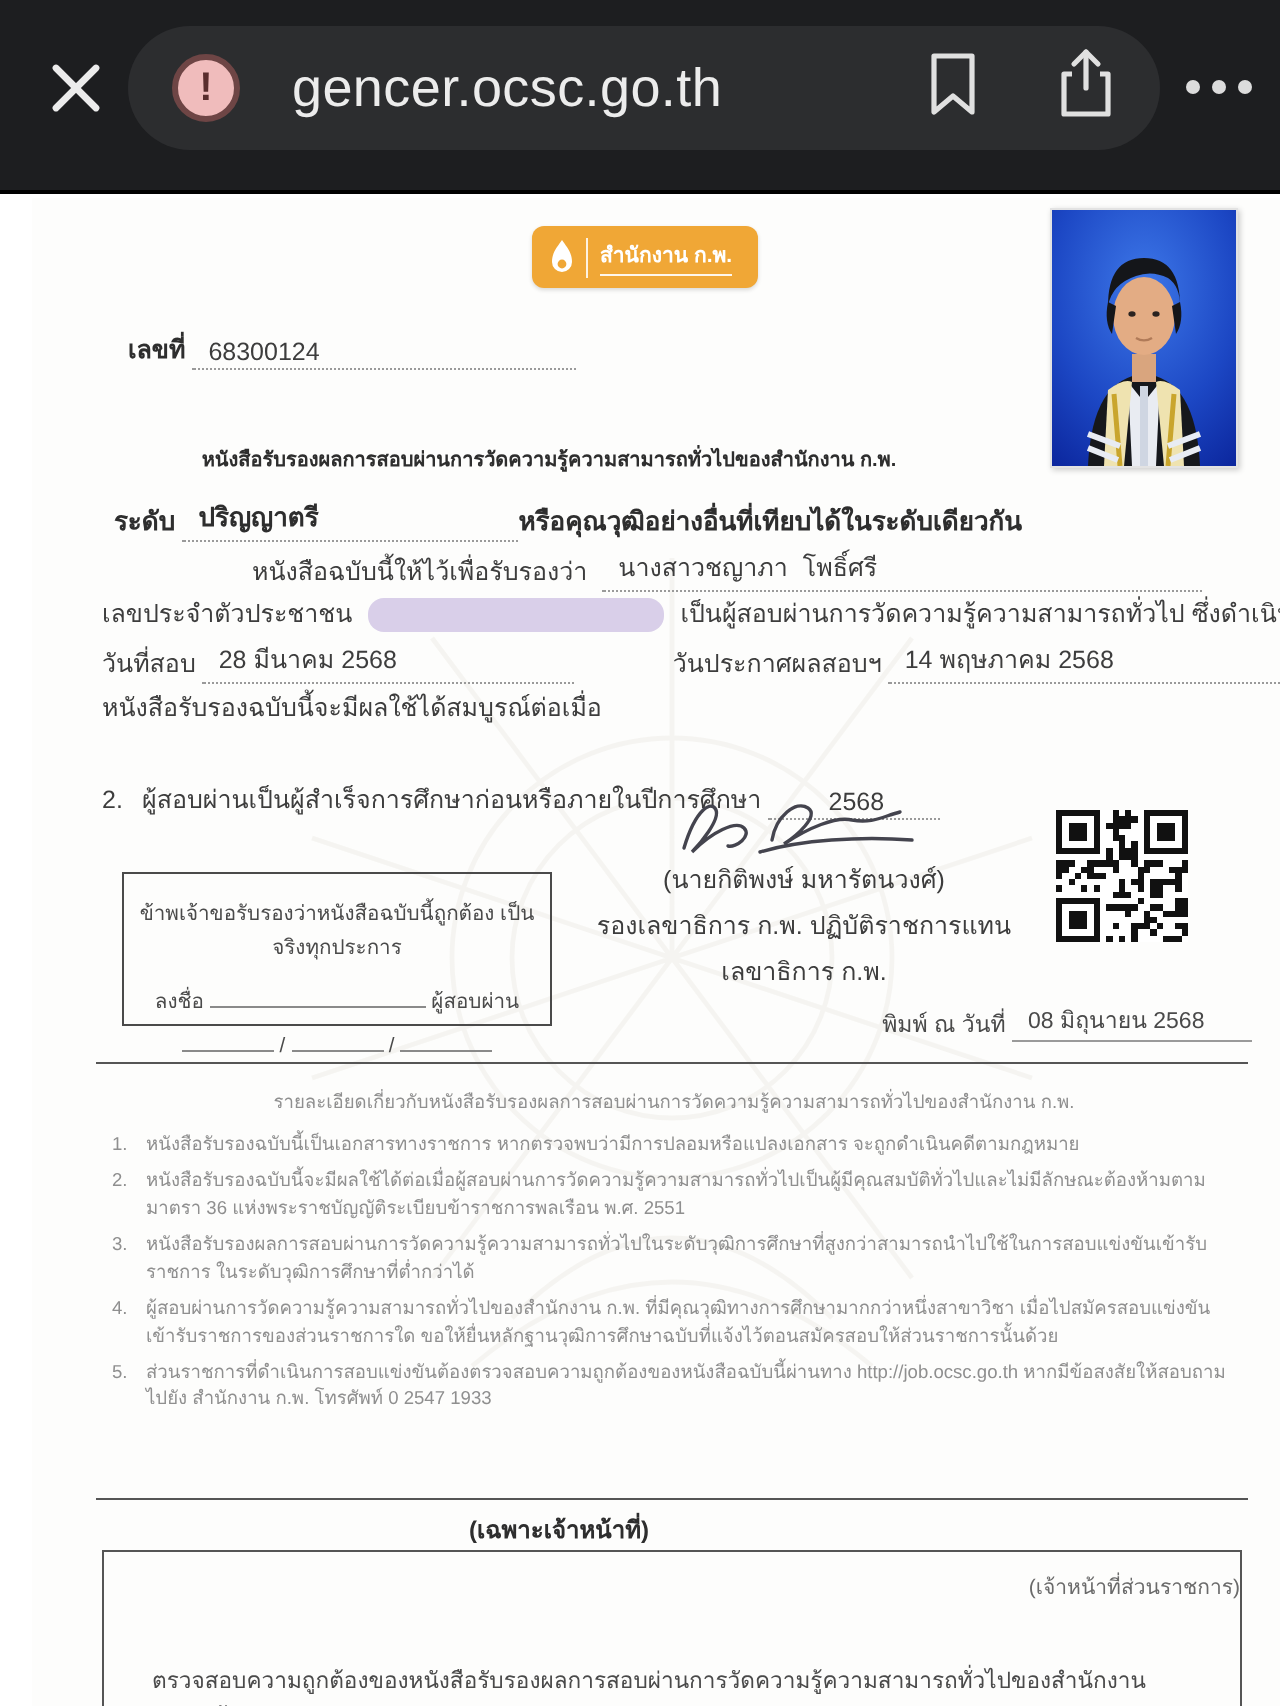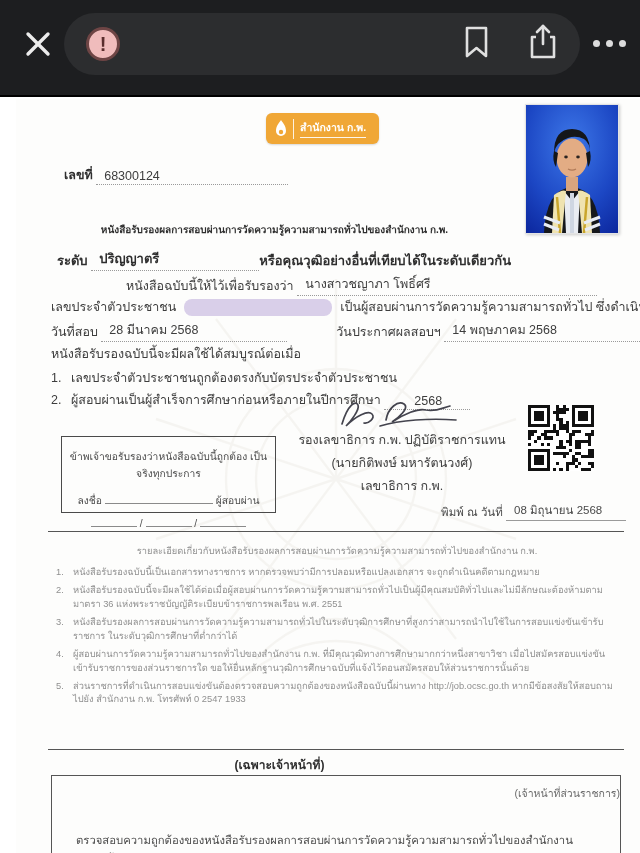--- a/index.html
+++ b/index.html
@@ -82,20 +82,21 @@
 
 <div class="browser-bar">
   <div class="close-btn">
     <svg width="30" height="30" viewBox="0 0 30 30">
       <line x1="5" y1="5" x2="25" y2="25" stroke="#ececec" stroke-width="3.4" stroke-linecap="round"></line>
       <line x1="25" y1="5" x2="5" y2="25" stroke="#ececec" stroke-width="3.4" stroke-linecap="round"></line>
     </svg>
   </div>
   <div class="url-pill">
     <div class="warn-circle">!</div>
+    <div class="url-text">gencer.ocsc.go.th</div>
     <div class="pill-icons">
       <span>
         <svg width="27" height="34" viewBox="0 0 27 34">
           <path d="M4 3 h19 v28 l-9.5-8 L4 31 Z" fill="none" stroke="#e0e0e0" stroke-width="2.6" stroke-linejoin="round"></path>
         </svg>
       </span>
       <span>
         <svg width="30" height="36" viewBox="0 0 30 36">
           <path d="M15 2 v18" stroke="#e0e0e0" stroke-width="2.6" stroke-linecap="round" fill="none"></path>
           <path d="M9 8 L15 2 L21 8" stroke="#e0e0e0" stroke-width="2.6" stroke-linecap="round" stroke-linejoin="round" fill="none"></path>
@@ -164,57 +165,54 @@
     <span class="dotted" style="width:192px;">68300124</span>
   </div>
 
   <div class="abs doc-title center bold">หนังสือรับรองผลการสอบผ่านการวัดความรู้ความสามารถทั่วไปของสำนักงาน ก.พ.</div>
 
   <div class="abs level-row center bold">
     <span>ระดับ</span>
     <span class="dotted" style="width:168px;">ปริญญาตรี</span><span>หรือคุณวุฒิอย่างอื่นที่เทียบได้ในระดับเดียวกัน</span>
   </div>
 
-  <div class="abs row" style="left:110px; top:175px;">
+  <div class="abs row" style="left:110px; top:175px;font-family:Liberation Mono, monospace;">
     <span>หนังสือฉบับนี้ให้ไว้เพื่อรับรองว่า</span>
     <span class="dotted" style="width:300px;">นางสาวชญาภา โพธิ์ศรี</span>
   </div>
 
   <div class="abs row" style="left:35px; top:198px;">
     <span>เลขประจำตัวประชาชน</span><span class="redaction"></span><span>เป็นผู้สอบผ่านการวัดความรู้ความสามารถทั่วไป ซึ่งดำเนินการโดยสำนักงาน ก.พ.</span>
   </div>
 
   <div class="abs row" style="left:35px; top:221px;">
     <span>วันที่สอบ</span>
     <span class="dotted" style="width:186px;">28 มีนาคม 2568</span>
     <span style="display:inline-block; width:42px;"></span>
     <span>วันประกาศผลสอบฯ</span>
     <span class="dotted" style="width:222px;">14 พฤษภาคม 2568</span>
   </div>
 
   <div class="abs" style="left:35px; top:245px;">หนังสือรับรองฉบับนี้จะมีผลใช้ได้สมบูรณ์ต่อเมื่อ</div>
-  <div class="abs row" style="left:35px; top:269px;">
-    <span style="display:inline-block;width:20px;">1.</span><span>เลขประจำตัวประชาชนถูกต้องตรงกับบัตรประจำตัวประชาชน</span>
-  </div>
   <div class="abs row" style="left:35px; top:291px;">
     <span style="display:inline-block;width:20px;">2.</span><span>ผู้สอบผ่านเป็นผู้สำเร็จการศึกษาก่อนหรือภายในปีการศึกษา</span>
     <span class="dotted center" style="width:86px;">2568</span>
   </div>
 
   <svg class="abs sig-svg" width="130" height="38" viewBox="0 0 130 38">
     <g stroke="#44444e" stroke-width="1.7" fill="none" stroke-linecap="round">
       <path d="M8 28 C14 8 22 4 24 9 C26 14 16 26 12 30 C22 20 34 14 38 18 C42 22 34 28 30 27"></path>
       <path d="M52 24 C54 12 64 4 70 8 C76 12 64 22 58 26 C70 18 84 12 92 14 C102 16 108 12 116 10"></path>
       <path d="M46 30 C66 24 96 22 122 24"></path>
     </g>
   </svg>
 
   <div class="abs sig-block">
+    <div>(นายกิติพงษ์  มหารัตนวงศ์)</div>
     <div>รองเลขาธิการ ก.พ. ปฏิบัติราชการแทน</div>
-    <div>(นายกิติพงษ์  มหารัตนวงศ์)</div>
     <div>เลขาธิการ ก.พ.</div>
   </div>
 
   <div class="abs qr">
     <svg id="qr-svg" width="66" height="66" viewBox="0 0 63 63" shape-rendering="crispEdges">
         <rect width="63" height="63" fill="#fff"></rect>
         <rect x="0" y="0" width="21" height="21" fill="#111"></rect>
         <rect x="3" y="3" width="15" height="15" fill="#fff"></rect>
         <rect x="6" y="6" width="9" height="9" fill="#111"></rect>
         <rect x="42" y="0" width="21" height="21" fill="#111"></rect>

